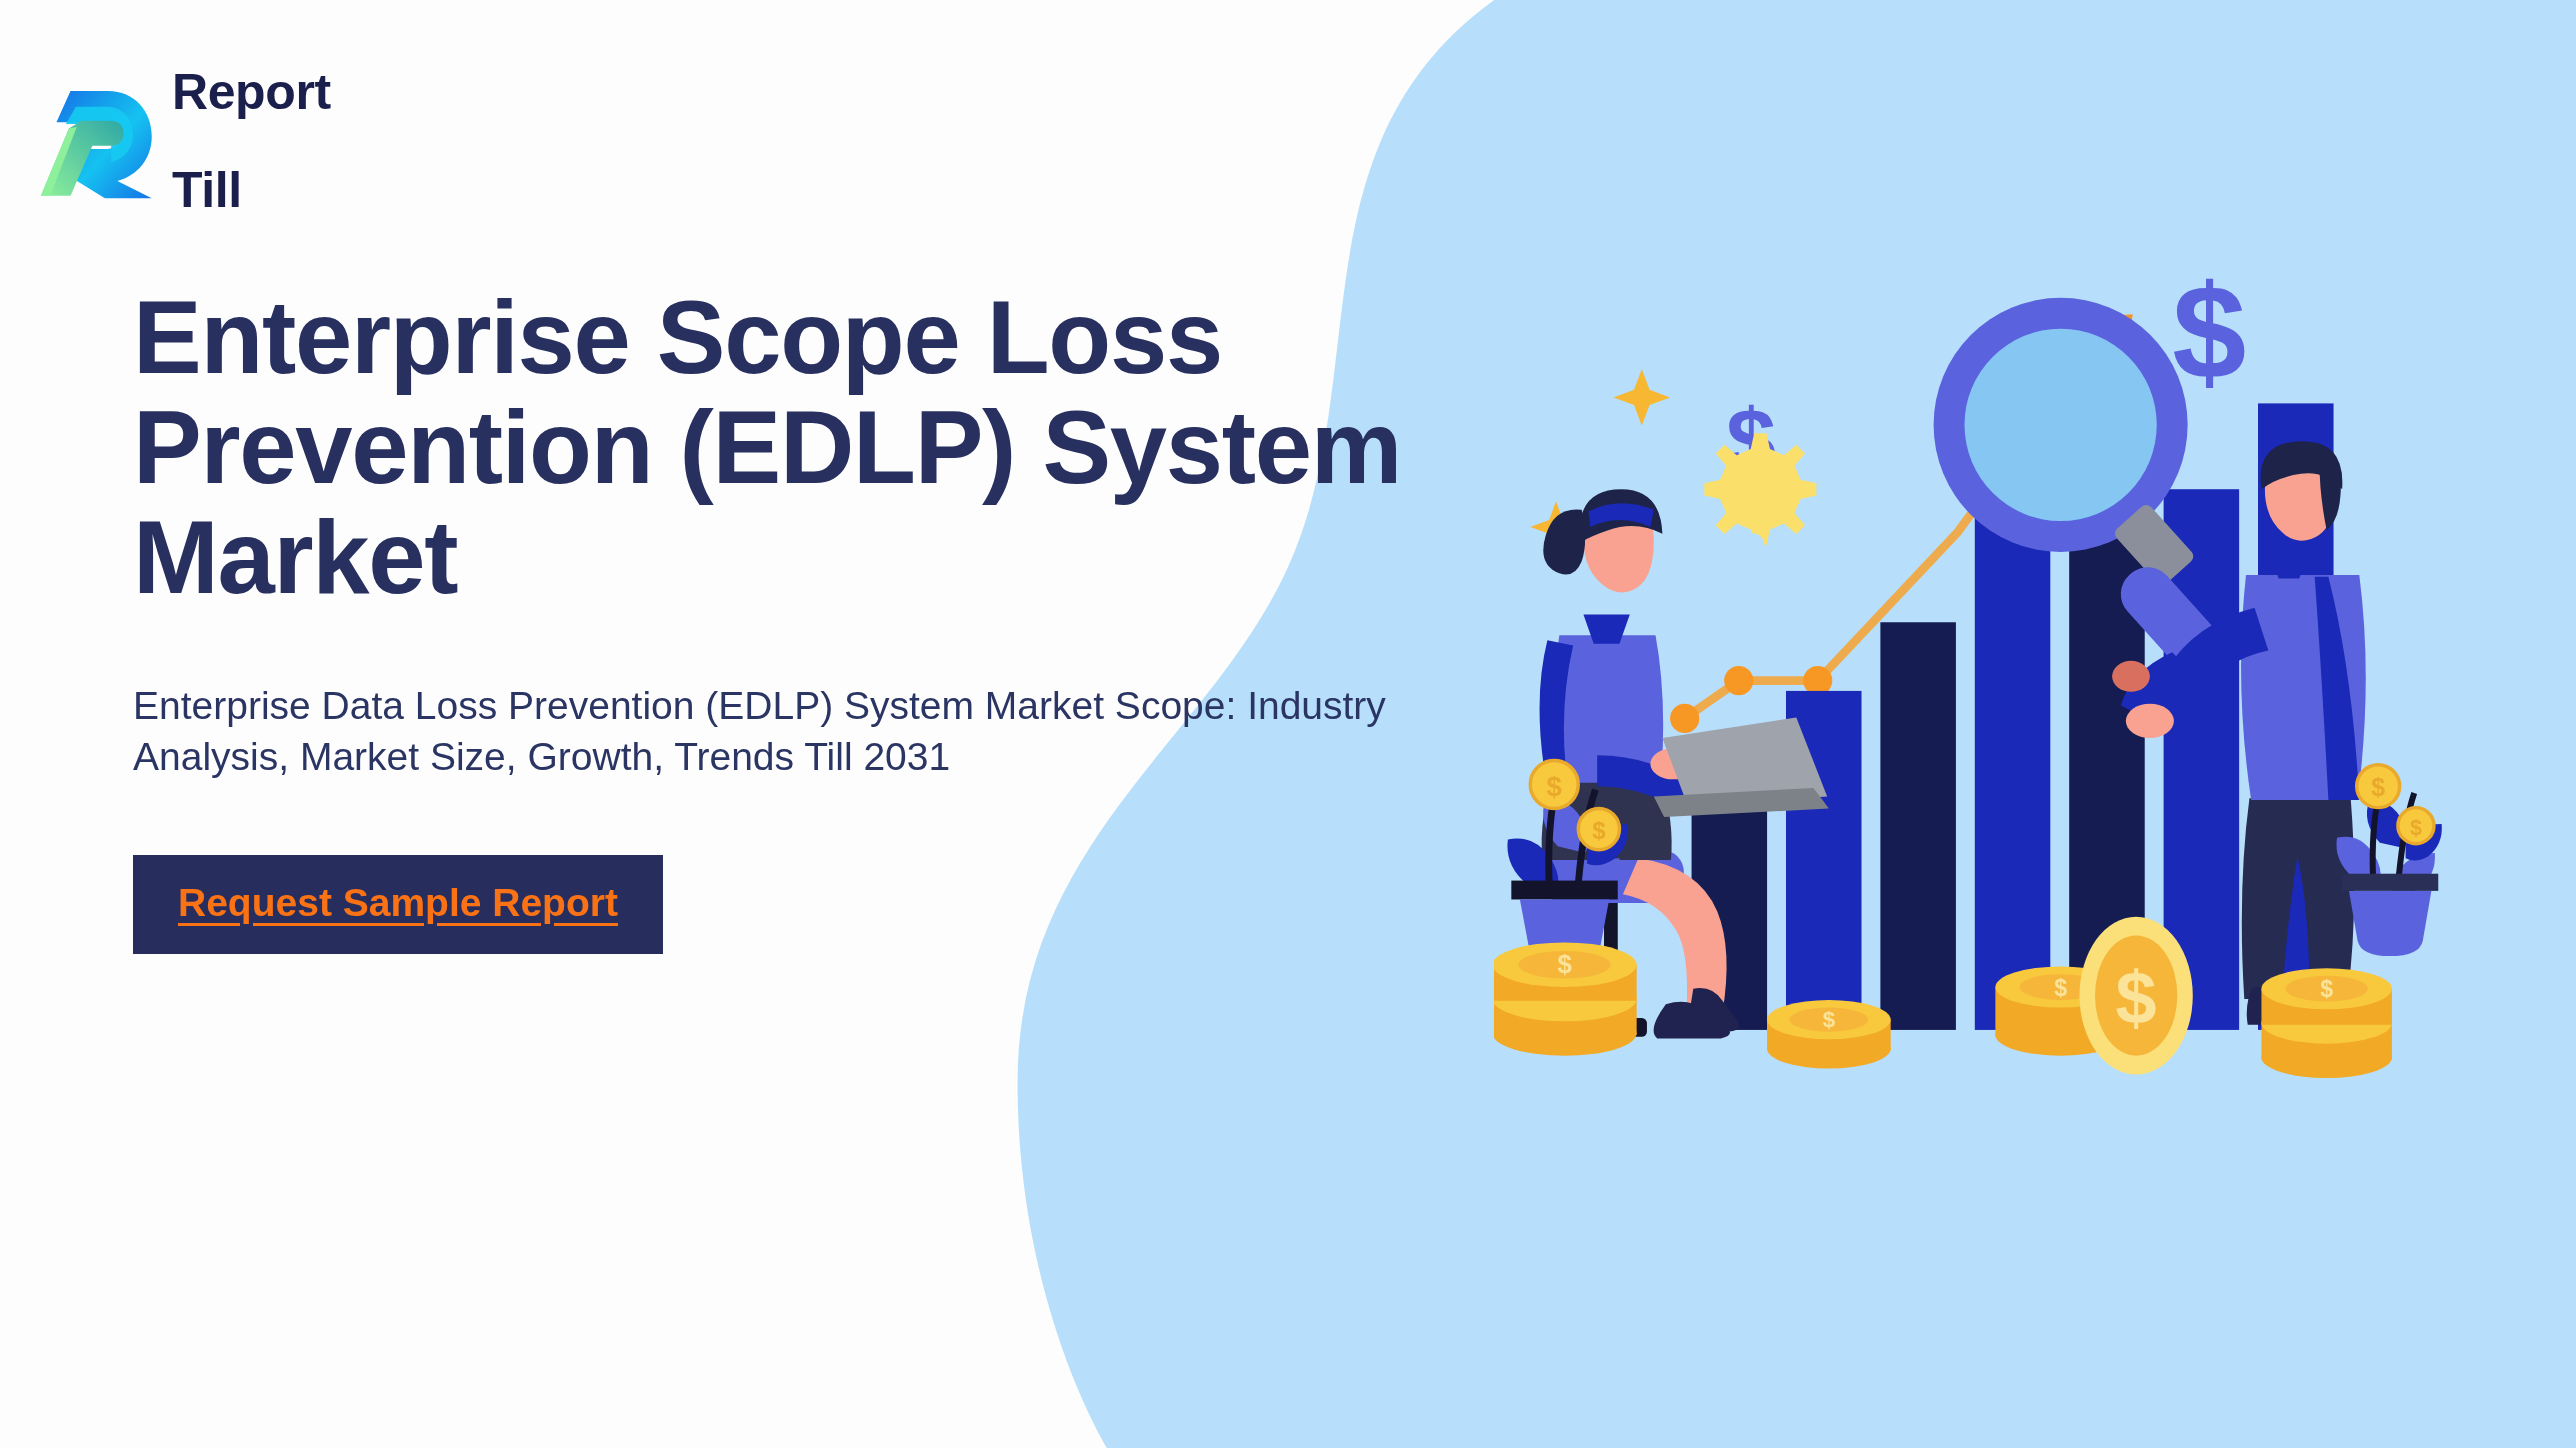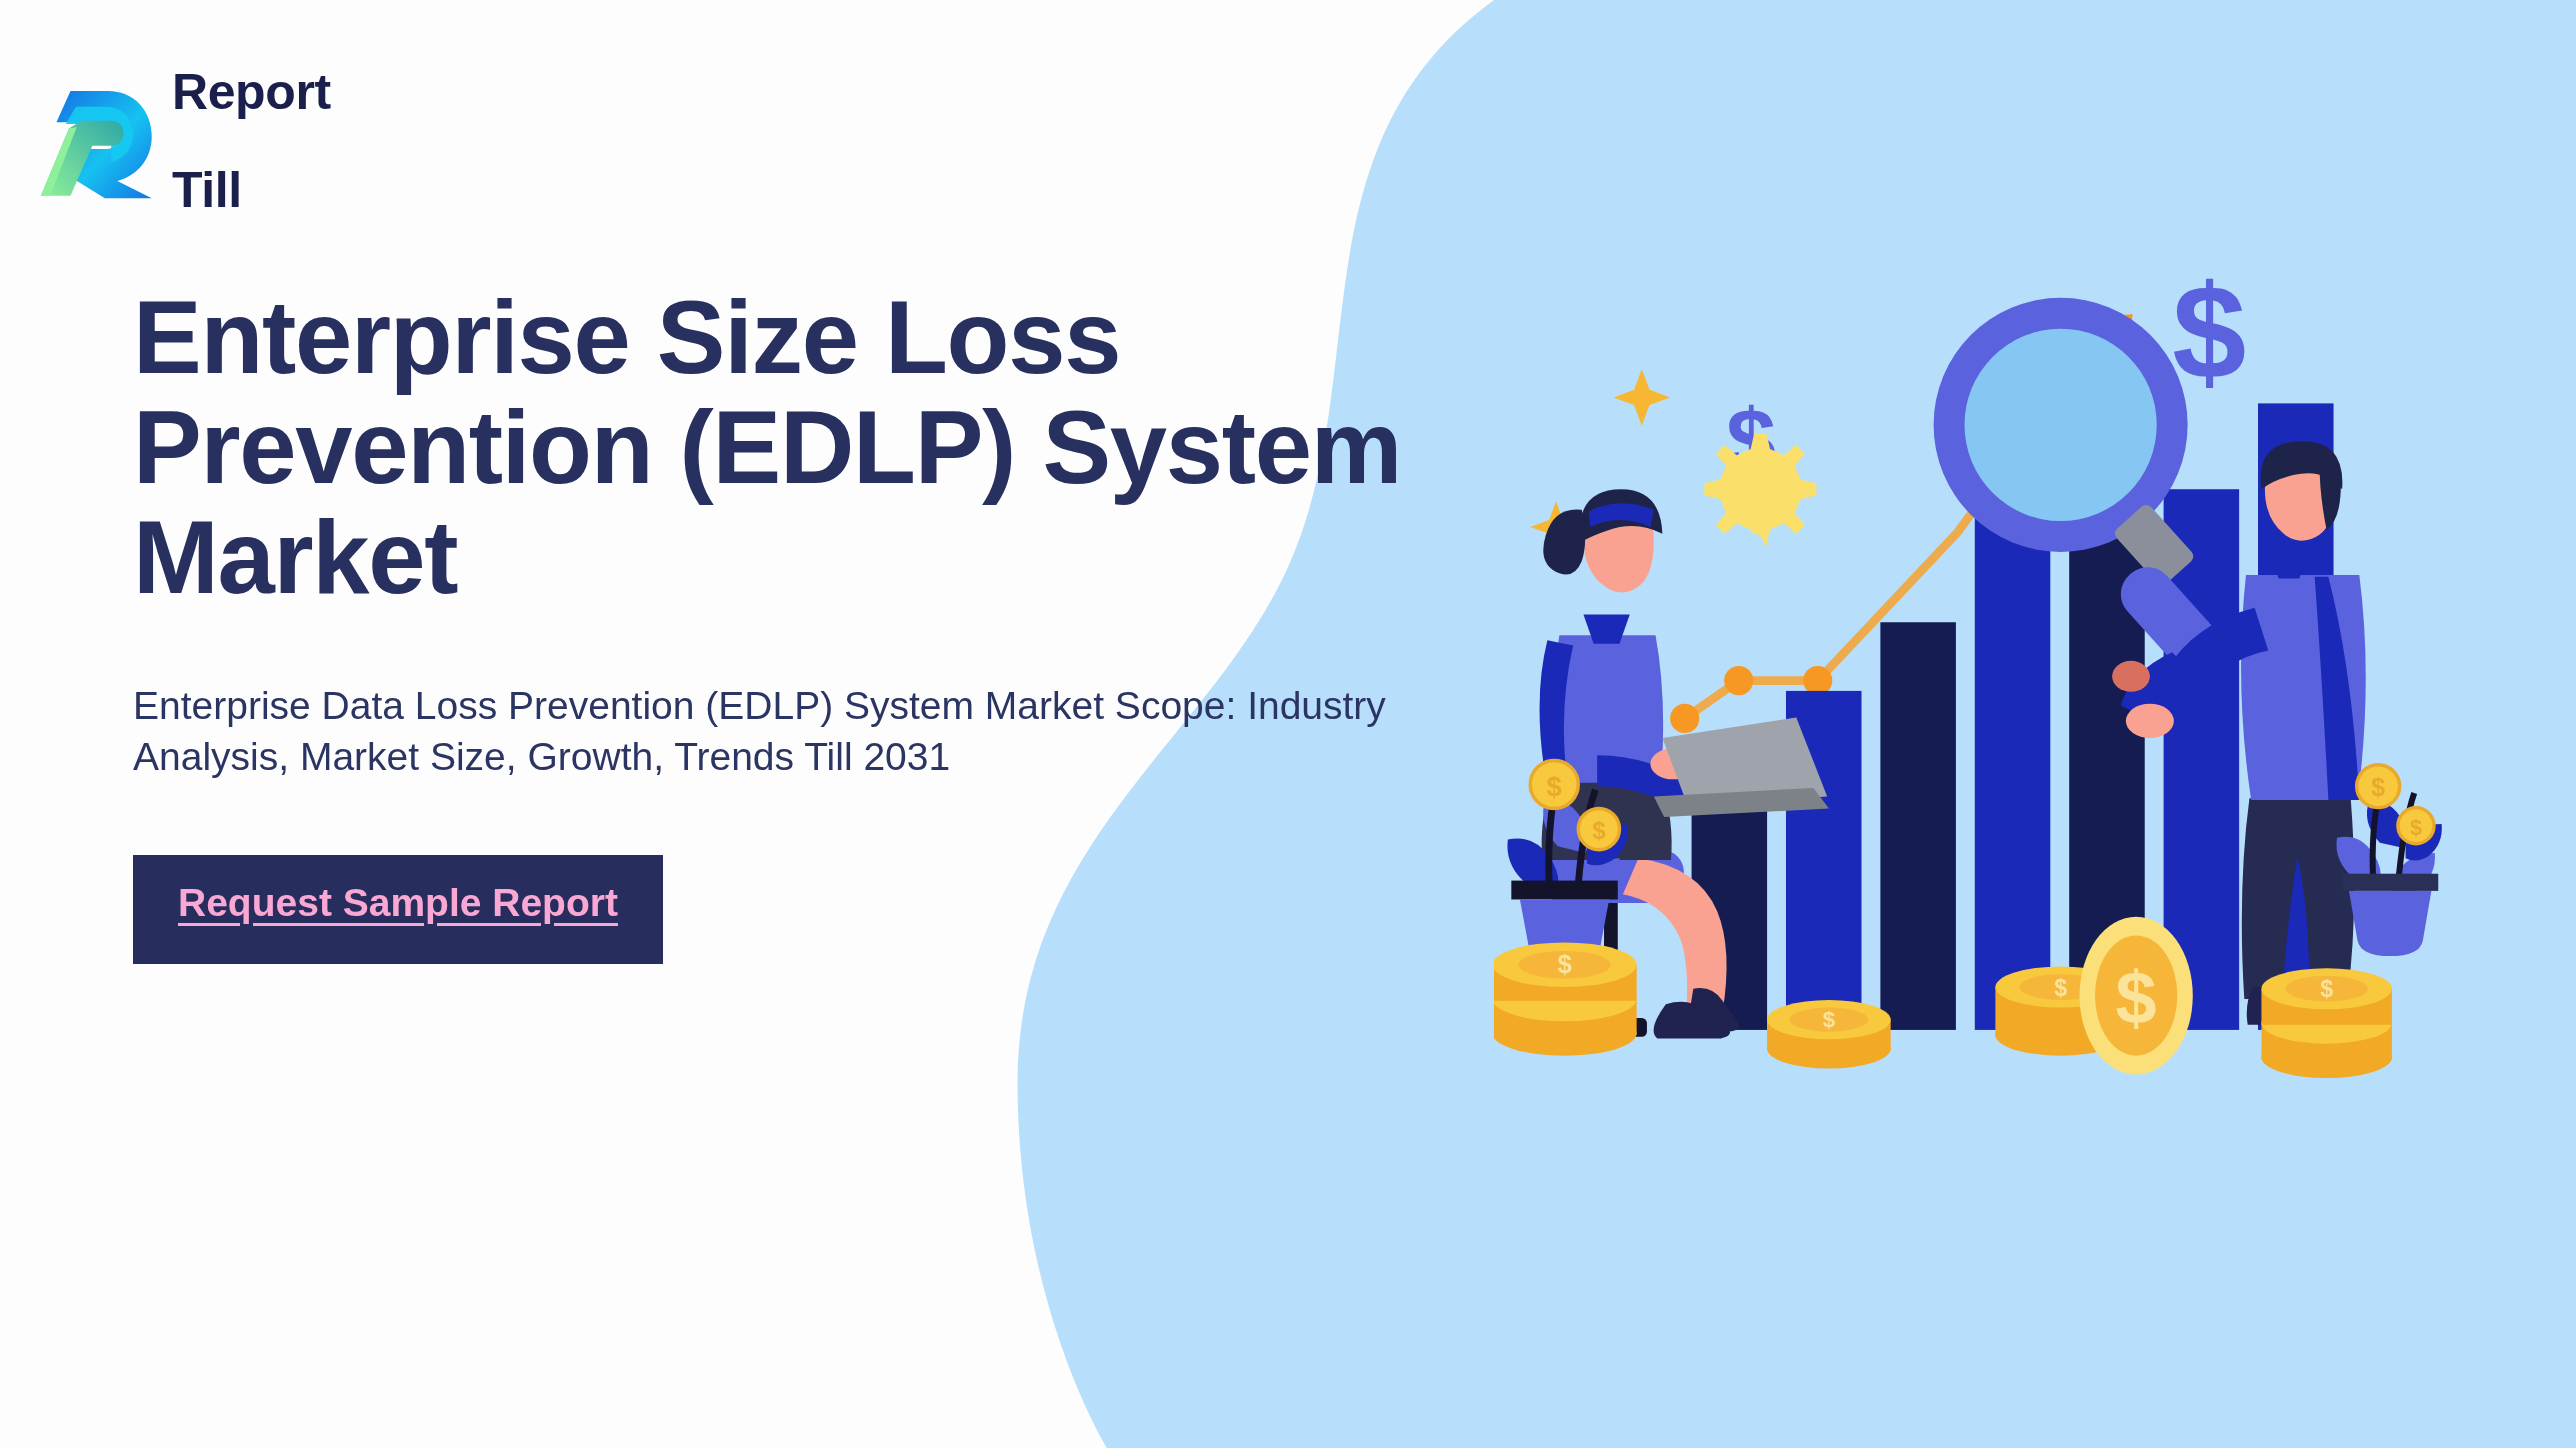--- a/index.html
+++ b/index.html
@@ -36,23 +36,23 @@
     font-size:103px; font-weight:bold; line-height:1.07;
     color:#28305f; letter-spacing:-1.3px; max-width:1340px;
   }
   #hero-subtitle {
     margin-top:66px;
     font-size:39px; line-height:1.32; color:#2b3563;
     max-width:1314px; font-weight:400;
   }
   #cta-button {
     display:inline-block; margin-top:72px;
-    background:#272e5e; color:#f9a8d4;
+    background:#272e5e; color:#f97316;
     font-size:39px; font-weight:bold;
-    padding:26px 45px 39px 45px;
+    padding:26px 45px 29px 45px;
     text-decoration:none; border:0; cursor:pointer;
     font-family:"Liberation Sans","DejaVu Sans",sans-serif;
   }
   #cta-button span { text-decoration:underline; text-underline-offset:6.9px; }
 
   
   #illustration {
     position:absolute; left:1494px; top:206px;
     width:953px; height:884px; z-index:4;
   }
@@ -91,21 +91,21 @@
              H76 L48,152 H10 L46,66 Z" fill="url(#ggreen)"></path>
     <path d="M56,64 L22,152 H10 L46,66 Z" fill="#8ef09a"></path>
   </svg>
   <div id="brand-wordmark">
     <div>Report</div>
     <div>Till</div>
   </div>
 </div>
 
 <div id="hero-copy">
-  <h1 id="hero-title">Enterprise Size Loss Prevention (EDLP) System Market</h1>
+  <h1 id="hero-title">Enterprise Scope Loss Prevention (EDLP) System Market</h1>
   <p id="hero-subtitle">Enterprise Data Loss Prevention (EDLP) System Market Scope: Industry Analysis, Market Size, Growth, Trends Till 2031</p>
   <button id="cta-button">
     <span>Request Sample Report</span>
   </button>
 </div>
 
 <svg id="illustration" viewBox="0 0 1110 1030" aria-hidden="true">
 
   <g fill="#f7b733">
     <path d="M172,190 L181,214 L205,223 L181,232 L172,256 L163,232 L139,223 L163,214 Z"></path>

